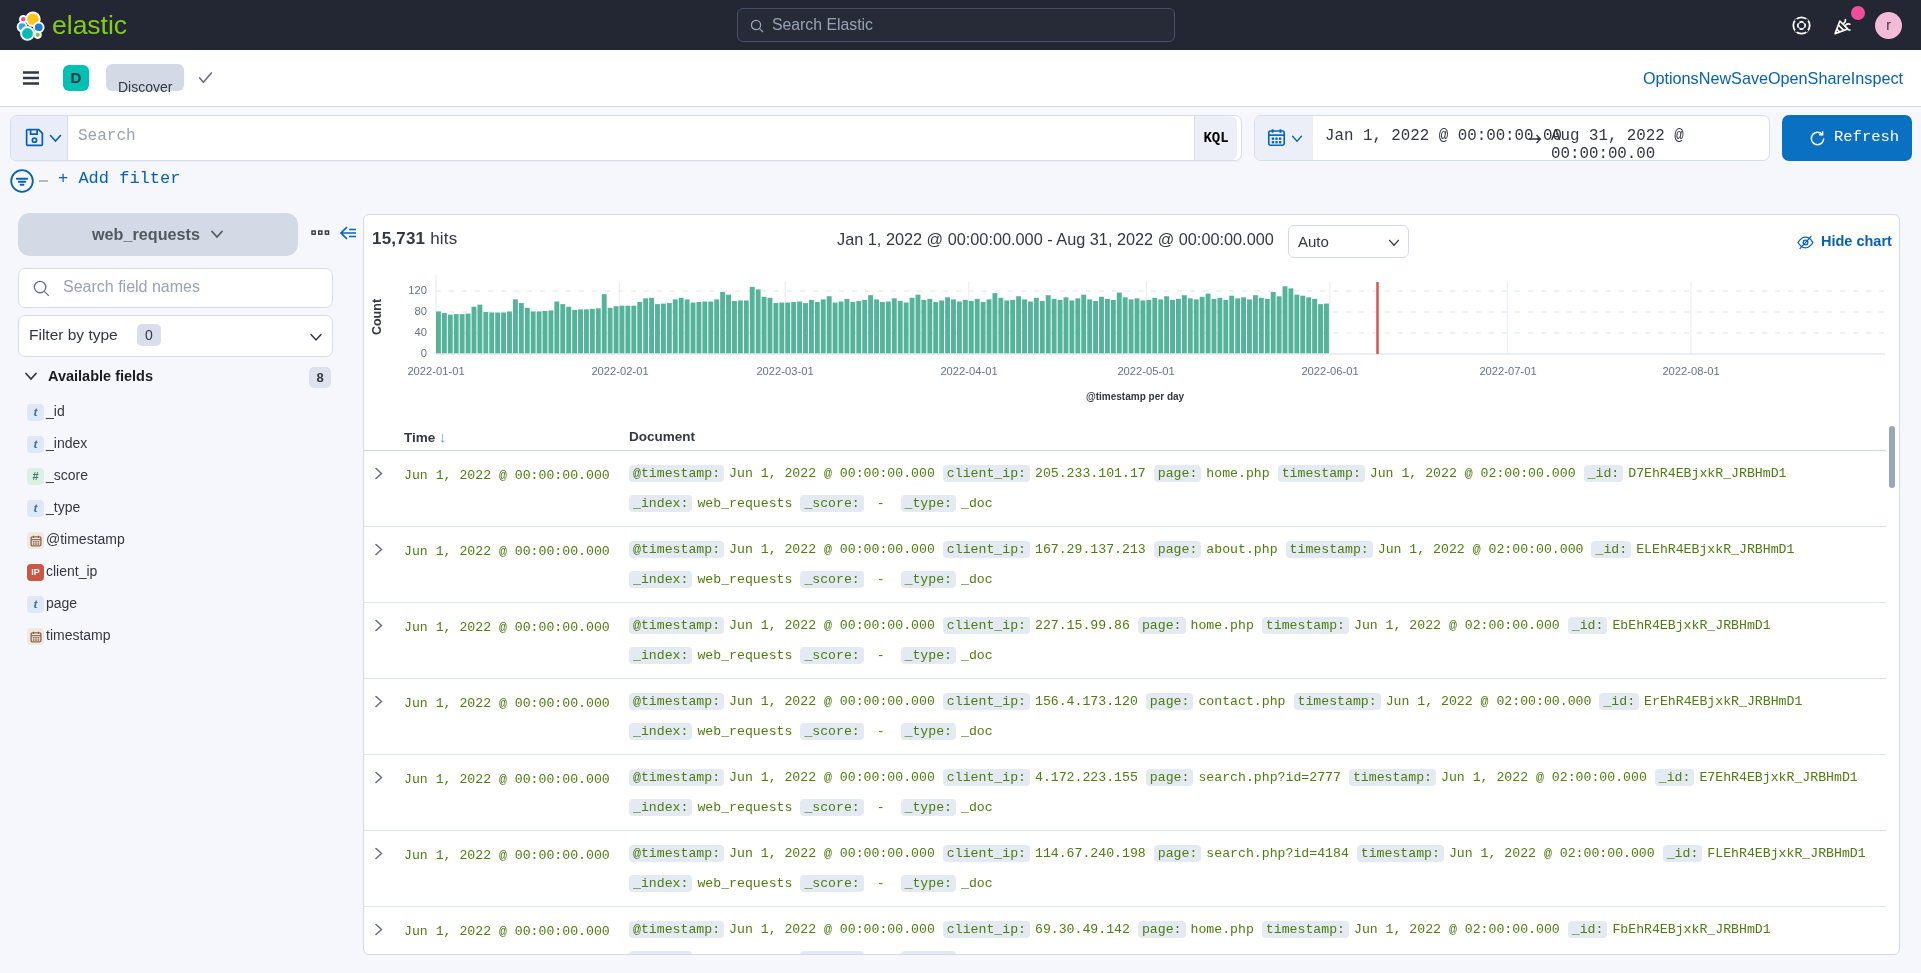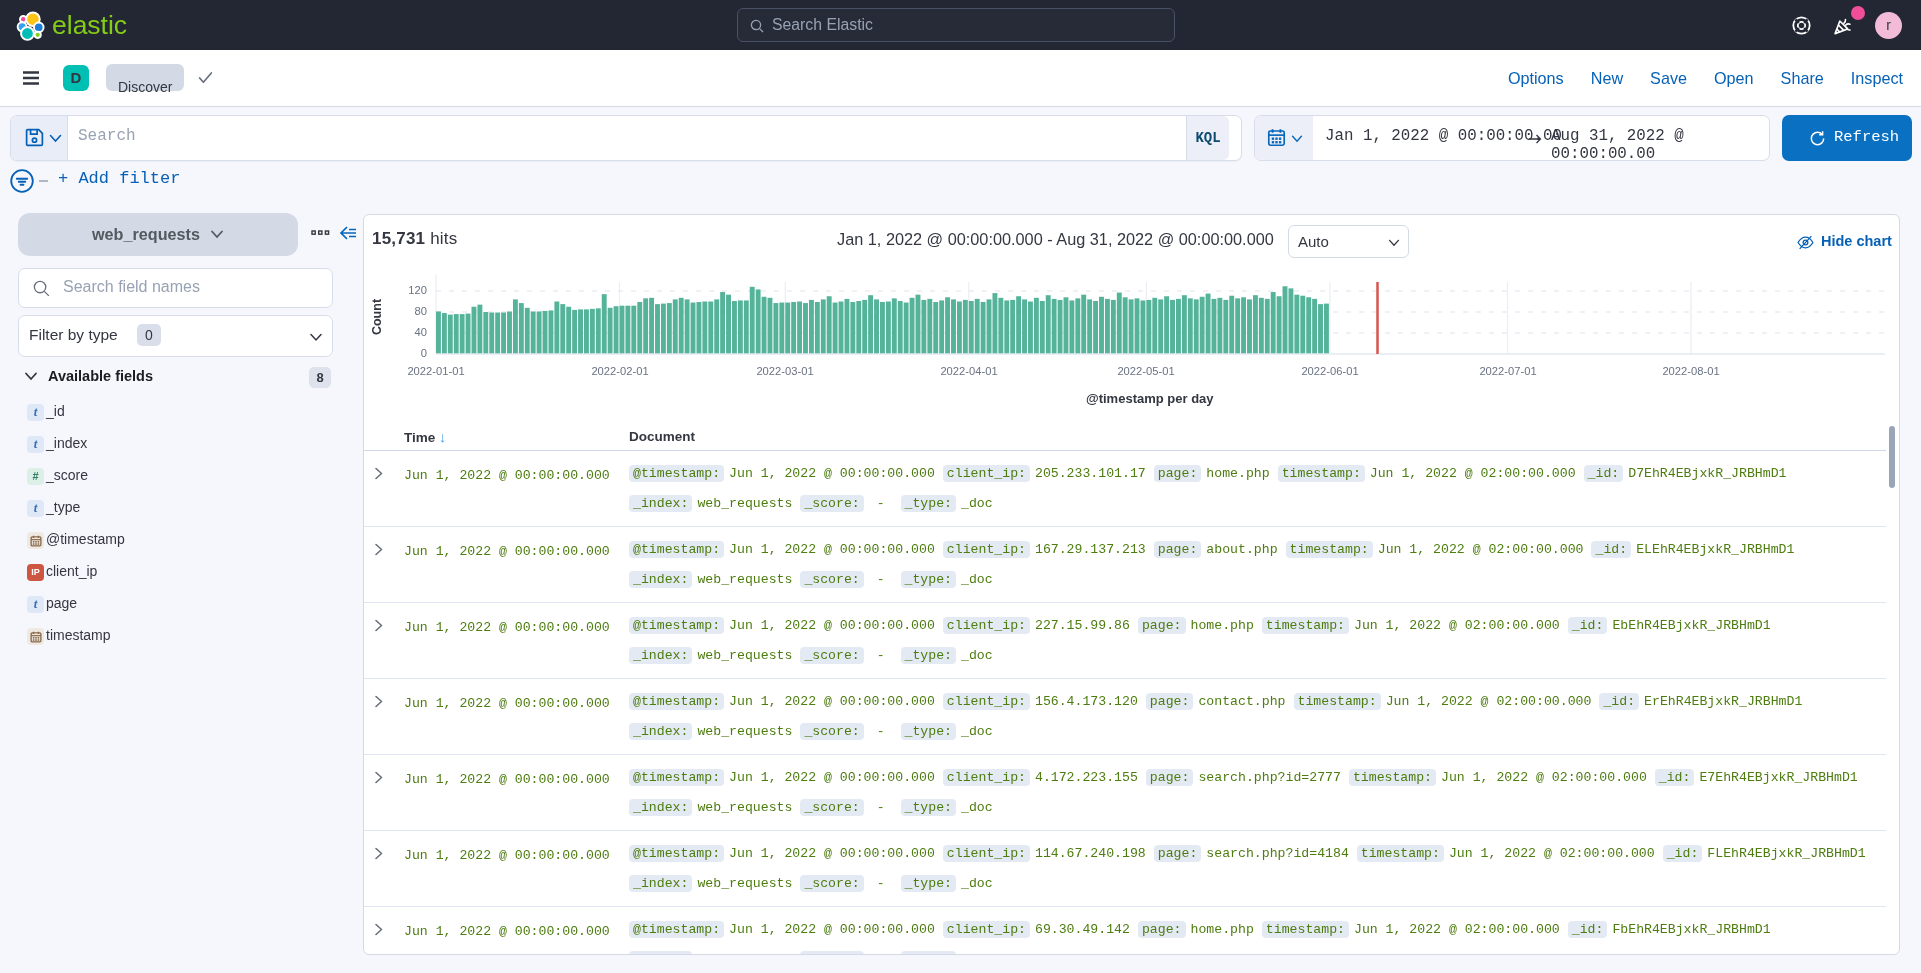--- a/index.html
+++ b/index.html
@@ -8,28 +8,28 @@
 
 #hdr { position:absolute; left:0; top:0; width:1921px; height:50px; background:#222733; }
 #logo-text { position:absolute; left:52px; top:10px; color:#84cc16; font-size:26.5px; font-weight:400; letter-spacing:0px; }
 #hdr-search { position:absolute; left:737px; top:8px; width:438px; height:34px; border:1px solid #485063; border-radius:6px; background:#262b37; }
 #hdr-search .ph { position:absolute; left:34px; top:7px; font-size:15.8px; color:#98a2b3; }
 #avatar { position:absolute; left:1875px; top:12px; width:27px; height:27px; border-radius:50%; background:#f2bcd8; color:#343741; font-size:14px; text-align:center; line-height:27px; }
 
 #bar2 { position:absolute; left:0; top:50px; width:1921px; height:57px; background:#fff; border-bottom:1px solid #d3dae6; }
 #dbadge { position:absolute; left:63px; top:15px; width:26px; height:26px; background:#00bfb3; border-radius:6px; color:#343741; font-weight:700; font-size:15px; text-align:center; line-height:26px; }
 #crumb { position:absolute; left:106px; top:14px; height:27px; padding:10px 12px; background:#d3dae6; border-radius:6px; font-size:14px; color:#343741; font-weight:500; line-height:27px; }
-.navlinks { position:absolute; top:0; height:57px; right:18px; display:flex; align-items:center; gap:27px; }
+.navlinks { position:absolute; top:0; height:57px; right:18px; display:flex; align-items:center; }
 .navlinks a { color:#0661b6; font-size:16.2px; text-decoration:none; }
 
 #qrow { position:absolute; left:0; top:107px; width:1921px; height:107px; background:#f6f7fc;font-family:Liberation Mono, monospace; }
 #qsearch { position:absolute; left:10px; top:8px; width:1232px; height:46px; background:#fff; border:1px solid #d8ddea; border-radius:7px; box-shadow:0 1px 1px rgba(152,162,179,.1); }
 #qsave { position:absolute; left:0; top:0; width:57px; height:44px; background:#e9edf7; border-radius:6px 0 0 6px; border-right:1px solid #d8ddea; }
 #qsearch .ph { position:absolute; left:67px; top:11px; font-size:16px; color:#98a2b3; }
-#kql { position:absolute; right:12px; top:0; width:43px; height:44px; background:#eceff8; border-radius:0 6px 6px 0; border-left:1px solid #d8ddea; color:#0c4a6e; font-weight:700; font-size:14px; text-align:center; line-height:44px; }
+#kql { position:absolute; right:4px; top:0; width:43px; height:44px; background:#eceff8; border-radius:0 6px 6px 0; border-left:1px solid #d8ddea; color:#000000; font-weight:700; font-size:14px; text-align:center; line-height:44px; }
 #dpick { position:absolute; left:1254px; top:8px; width:516px; height:46px; background:#fff; border:1px solid #d8ddea; border-radius:7px; }
 #dcal { position:absolute; left:0; top:0; width:58px; height:44px; background:#eceff8; border-radius:6px 0 0 6px; }
 #dpick .dt { position:absolute; top:11px; font-size:15.8px; color:#343741; }
 #refresh { position:absolute; left:1782px; top:8px; width:130px; height:46px; background:#0a70c2; border-radius:7px; color:#fff; font-size:15.5px; font-weight:500; }
 #refresh span { position:absolute; left:52px; top:13px; }
 #addfilter { position:absolute; left:58px; top:62px; font-size:17px; color:#0661b6; font-weight:500; }
 
 #sidebar { position:absolute; left:0; top:214px; width:363px; height:759px; background:#f6f7fc; }
 #dvpick { position:absolute; left:18px; top:-1px; width:280px; height:43px; background:#d3dae6; border-radius:12px; display:flex; align-items:center; justify-content:center; gap:10px; }
 #dvpick b { font-size:16.2px; color:#53595f; font-weight:700; }
@@ -49,21 +49,21 @@
 .tok-d { background:#f0e9e2; color:#8a6a4e; font-size:11px; line-height:17px; }
 .tok-ip { background:#cc5642; color:#fff; font-weight:700; font-size:9px; line-height:17px; }
 
 #panel { position:absolute; left:363px; top:214px; width:1537px; height:741px; background:#fff; border:1px solid #d3dae6; border-radius:6px; overflow:hidden; }
 #hits { position:absolute; left:8px; top:14px; font-size:17px; letter-spacing:0.2px; color:#343741; }
 #hits b { font-weight:700; }
 #chtitle { position:absolute; left:473px; top:15px; font-size:16.3px; color:#343741; }
 #autodd { position:absolute; left:924px; top:10px; width:121px; height:33px; border:1px solid #d3dae6; border-radius:6px; }
 #autodd span { position:absolute; left:9px; top:7px; font-size:15px; color:#343741; }
 #hidechart { position:absolute; left:1457px; top:18px; font-size:14.5px; font-weight:600; color:#0661b6; }
-#tsperday { position:absolute; left:722px; top:176px; font-size:13px; font-weight:700; color:#343741; }
+#tsperday { position:absolute; left:722px; top:176px; font-size:10px; font-weight:700; color:#343741; }
 #countlab { position:absolute; left:-5px; top:95px; font-size:12.5px; font-weight:700; color:#343741; transform:rotate(-90deg); }
 
 #thead { position:absolute; left:0; top:208px; width:1522px; height:28px; border-bottom:1px solid #cfd7e6; }
 #thead .h1 { position:absolute; left:40px; top:6px; font-size:13.5px; font-weight:700; color:#343741; }
 #thead .h2 { position:absolute; left:265px; top:6px; font-size:13.5px; font-weight:700; color:#343741; }
 .row { position:absolute; left:0; width:1522px; height:76px; border-bottom:1px solid #dfe5f1; font-family:"Liberation Mono",monospace; font-size:13.2px; color:#4d7c0f; }
 .row .chev { position:absolute; left:8px; top:16px; }
 .row .time { position:absolute; left:40px; top:17px; white-space:pre; }
 .row .l1 { position:absolute; left:265px; top:14px; white-space:nowrap; }
 .row .l2 { position:absolute; left:265px; top:44px; white-space:nowrap; }

